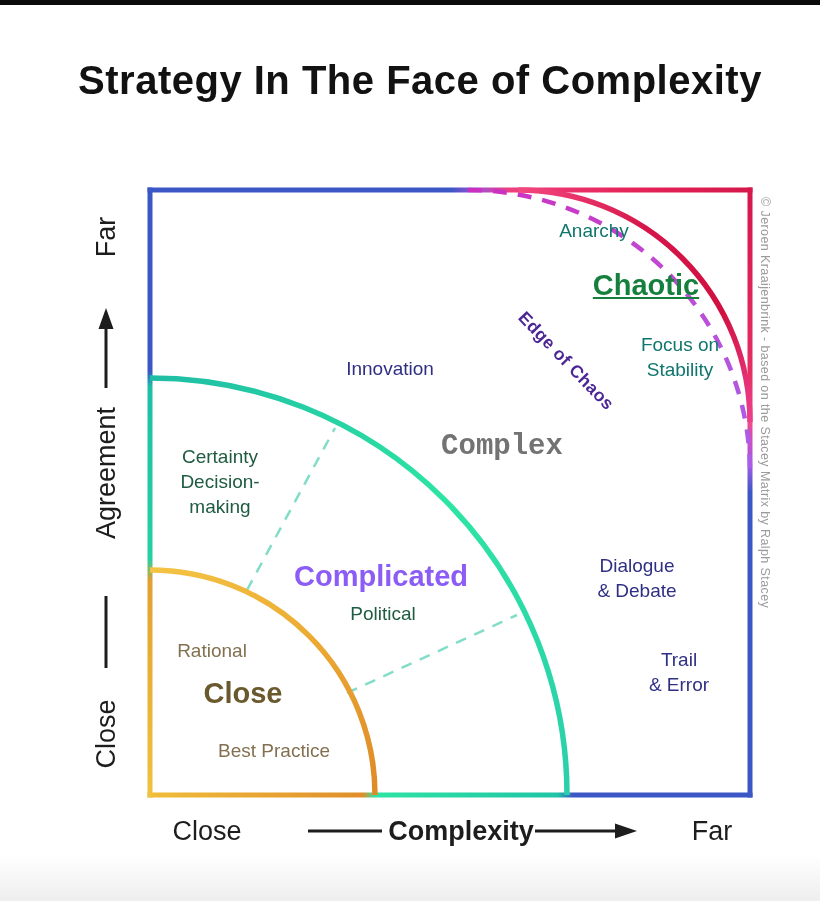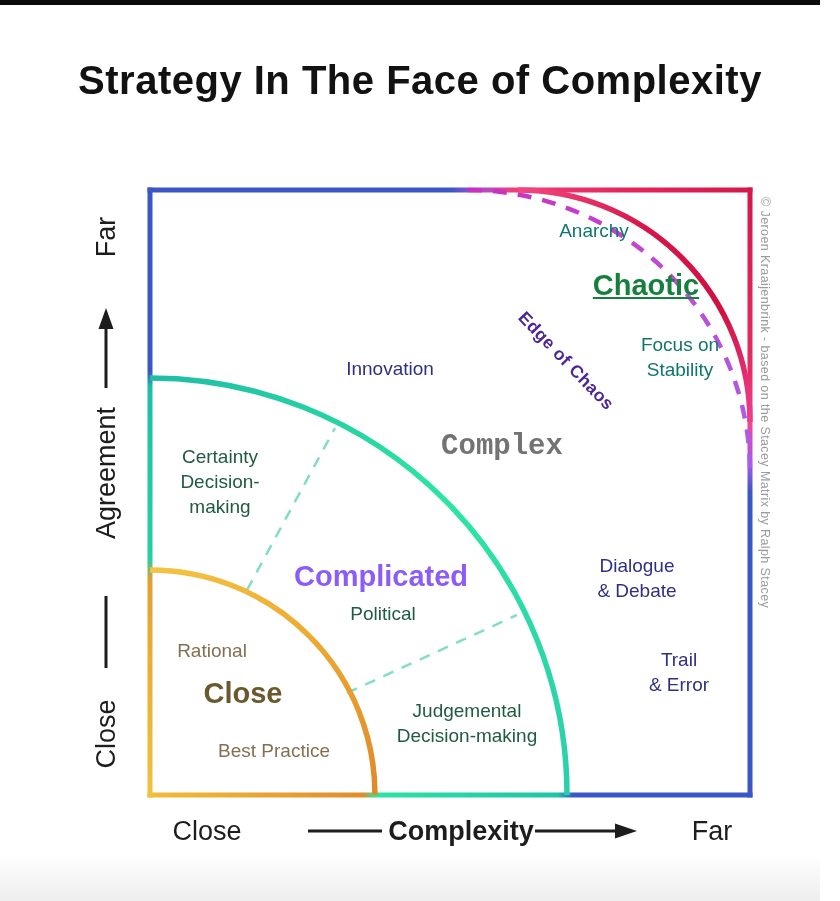--- a/index.html
+++ b/index.html
@@ -166,22 +166,20 @@
   <div class="lbl t-maroon" style="left:594px;top:230px;">Anarchy</div>
   <div class="lbl big t-maroon-dark" style="left:646px;top:285px;">Chaotic</div>
   <div class="lbl t-maroon" style="left:680px;top:357px;">Focus on
 Stability</div>
 
   <div class="lbl t-green" style="left:220px;top:481px;">Certainty
 Decision-
 making</div>
   <div class="lbl big t-green-dark" style="left:381px;top:576px;">Complicated</div>
   <div class="lbl t-green" style="left:383px;top:613px;">Political</div>
-  <div class="lbl t-green" style="left:467px;top:723px;">Judgemental
-Decision-making</div>
 
   <div class="lbl t-olive" style="left:212px;top:650px;">Rational</div>
   <div class="lbl big t-olive-dark" style="left:243px;top:693px;">Close</div>
   <div class="lbl t-olive" style="left:274px;top:750px;">Best Practice</div>
 
   <div id="edge-label">Edge of Chaos</div>
 
   <div id="credit">© Jeroen Kraaijenbrink - based on the Stacey Matrix by Ralph Stacey</div>
 
   <div id="bottom-fade"></div>

